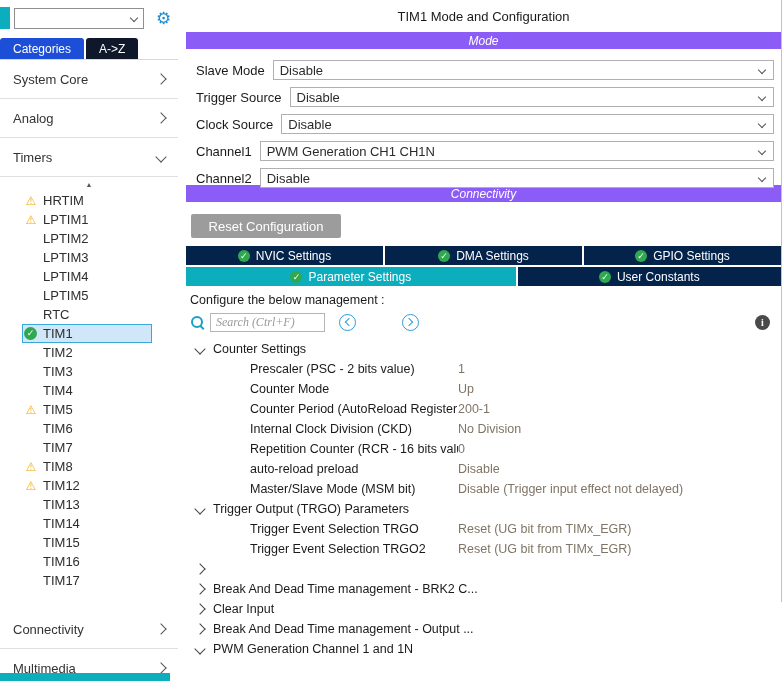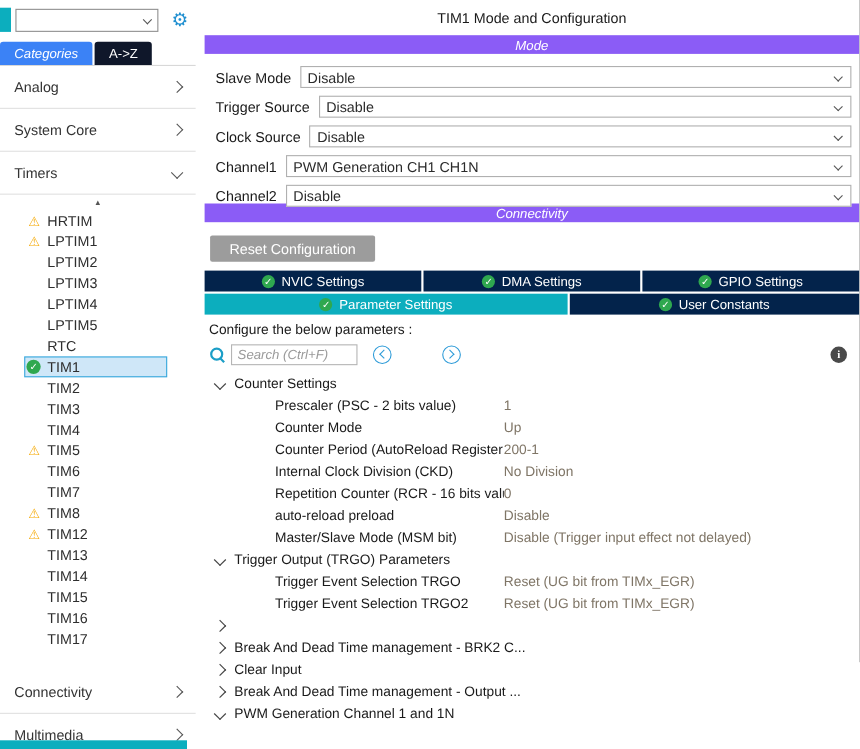--- a/index.html
+++ b/index.html
@@ -7,21 +7,21 @@
   .app{position:relative;width:782px;height:681px;background:#fff;}
 
   
   .sidebar{position:absolute;left:0;top:0;width:178px;height:681px;background:#fff;overflow:hidden;}
   .sb-top{display:flex;align-items:center;height:26px;margin-top:5px;}
   .sb-handle{width:10px;height:22px;background:#0caebe;margin-right:4px;flex:none;}
   .sb-combo{width:122px;height:19px;border:1px solid #8f8f8f;background:#fff;display:flex;align-items:center;justify-content:flex-end;padding-right:6px;flex:none;}
   .gear{margin-left:12px;font-size:17px;color:#1f8fd0;line-height:1;cursor:pointer;}
   .sb-tabs{display:flex;margin-top:7px;align-items:flex-end;}
   .sb-tab{height:21px;display:flex;align-items:center;justify-content:center;font-size:12px;color:#fff;padding:0 13px;border-radius:3px 3px 0 0;}
-  .sb-tab.active{background:#3b82f6;font-style:italic;}
+  .sb-tab.active{background:#1d4ed8;}
   .sb-tab.dark{background:#0f172a;margin-left:2px;}
   .sb-list{border-top:1px solid #d8d8d8;}
   .sb-cat{height:38px;display:flex;align-items:center;justify-content:space-between;padding:0 13px;border-bottom:1px solid #e0e0e0;font-size:13px;color:#333;cursor:pointer;}
   .sb-sub{margin-bottom:20px;}
   .sb-up{height:14px;display:flex;justify-content:center;align-items:center;font-size:7px;color:#555;}
   .sb-item{height:17px;display:flex;align-items:center;margin-left:22px;width:128px;font-size:13px;color:#2e2e2e;border:1px solid transparent;cursor:pointer;}
   .sb-item.selected{background:#cfe7f8;border-color:#39a9dc;}
   .itm-ic{width:16px;flex:none;text-align:center;margin-right:4px;}
   .itm-ic.warn{color:#f5a800;font-size:12px;line-height:1;}
   .itm-ic.ok{background:#2fa84f;color:#fff;width:13px;height:13px;border-radius:50%;font-size:9px;line-height:13px;text-align:center;margin:0 6px 0 1px;}
@@ -52,21 +52,21 @@
   .cfg-tab{display:flex;align-items:center;justify-content:center;gap:6px;background:#03234b;color:#fff;font-size:12px;flex:1;cursor:pointer;white-space:nowrap;}
   .cfg-tab.active{background:#0caebe;}
   .tab-row.second .cfg-tab:first-child{flex:0 0 55.4%;}
   .check-ic{background:#2fa84f;color:#fff;width:12px;height:12px;border-radius:50%;font-size:9px;line-height:12px;text-align:center;flex:none;}
 
   .hint{font-size:12.5px;color:#1a1a1a;padding:7px 0 3px 4px;}
   .search-row{display:flex;align-items:center;height:24px;padding-left:4px;}
   .mag{position:relative;width:15px;height:15px;margin-right:5px;flex:none;}
   .mag::before{content:'';position:absolute;left:1px;top:1px;width:8px;height:8px;border:2px solid #1b9ec7;border-radius:50%;}
   .mag::after{content:'';position:absolute;left:11px;top:10px;width:2px;height:5px;background:#1b9ec7;transform:rotate(-45deg);}
-  .search-input{width:103px;height:17px;border:1px solid #b5b5b5;font-size:12px;padding:0 5px;font-family:Liberation Sans, sans-serif;color:#333;}
+  .search-input{width:103px;height:17px;border:1px solid #b5b5b5;font-size:12px;padding:0 5px;font-family:Liberation Serif, serif;color:#333;}
   .search-input::placeholder{font-style:italic;color:#9a9a9a;}
   .circ{width:15px;height:15px;border:1px solid #2d9bd8;border-radius:50%;display:flex;align-items:center;justify-content:center;cursor:pointer;flex:none;}
   .circ.prev{margin-left:14px;}
   .circ.next{margin-left:46px;}
   .circ .chev{border-color:#2d9bd8;}
   .circ .chev.left{margin-left:3px;}
   .circ .chev.right{margin-right:3px;}
   .info{margin-left:auto;margin-right:11px;width:15px;height:15px;border-radius:50%;background:#4a4a4a;color:#fff;font-size:10px;font-weight:bold;display:flex;align-items:center;justify-content:center;font-family:"Liberation Serif",serif;flex:none;cursor:pointer;}
 
   .tree{margin-top:5px;}
@@ -89,25 +89,25 @@
         <span class="chev down sm"></span>
       </div>
       <span class="gear">⚙</span>
     </div>
     <div class="sb-tabs">
       <div class="sb-tab active">Categories</div>
       <div class="sb-tab dark">A-&gt;Z</div>
     </div>
     <div class="sb-list" id="sb-list">
         <div class="sb-cat">
+          <span>System Core</span>
+          <span class="chev right"></span>
+        </div>
+        <div class="sb-cat">
           <span>Analog</span>
-          <span class="chev right"></span>
-        </div>
-        <div class="sb-cat">
-          <span>System Core</span>
           <span class="chev right"></span>
         </div>
         <div class="sb-cat">
           <span>Timers</span>
           <span class="chev down"></span>
         </div>
         <div class="sb-sub">
           <div class="sb-up">▲</div>
           <div class="sb-item">
             <span class="itm-ic warn">⚠</span>
@@ -267,21 +267,21 @@
       <div class="tab-row second" id="tabs2">
           <div class="cfg-tab active">
             <span class="check-ic">✓</span>
             <span>Parameter Settings</span>
           </div>
           <div class="cfg-tab">
             <span class="check-ic">✓</span>
             <span>User Constants</span>
           </div>
         </div>
-      <div class="hint">Configure the below parameters :</div>
+      <div class="hint">Configure the below management :</div>
 
       <div class="search-row">
         <span class="mag"></span>
         <input class="search-input" type="text" placeholder="Search (Ctrl+F)" style="">
         <span class="circ prev">
           <span class="chev left sm"></span>
         </span>
         <span class="circ next">
           <span class="chev right sm"></span>
         </span>

